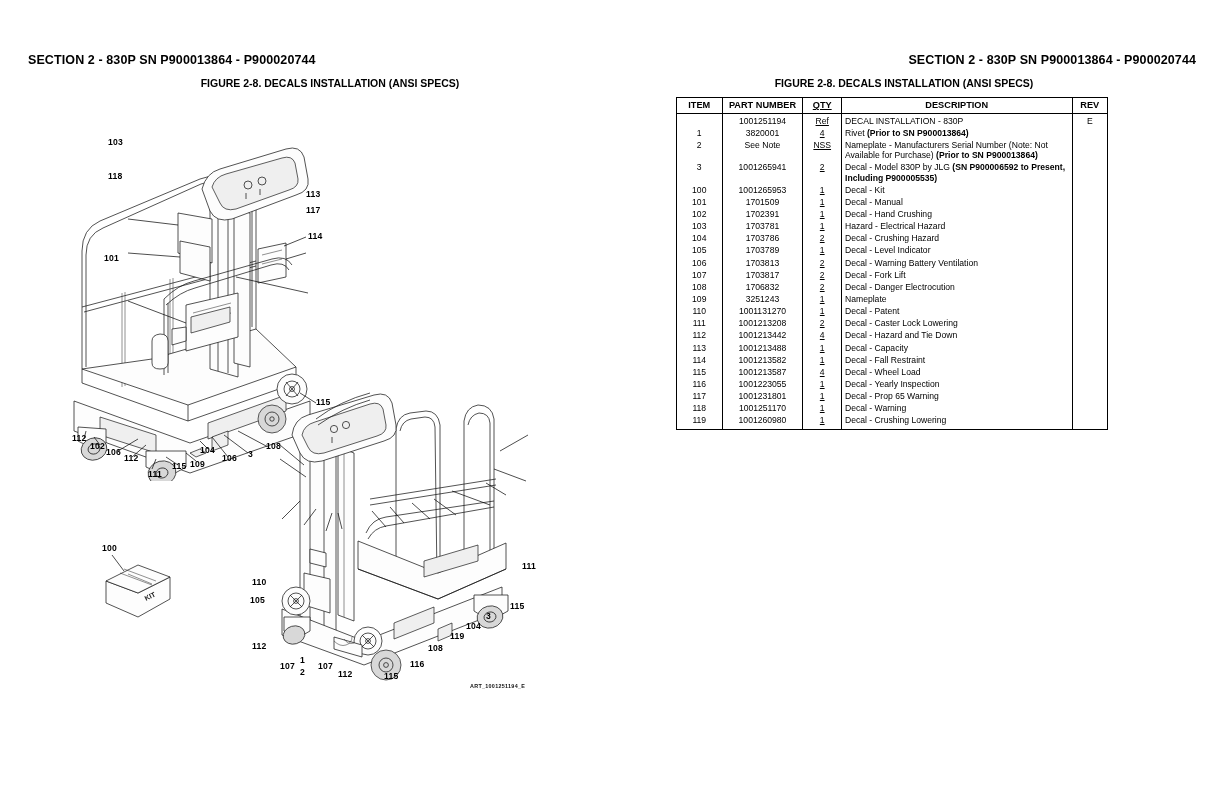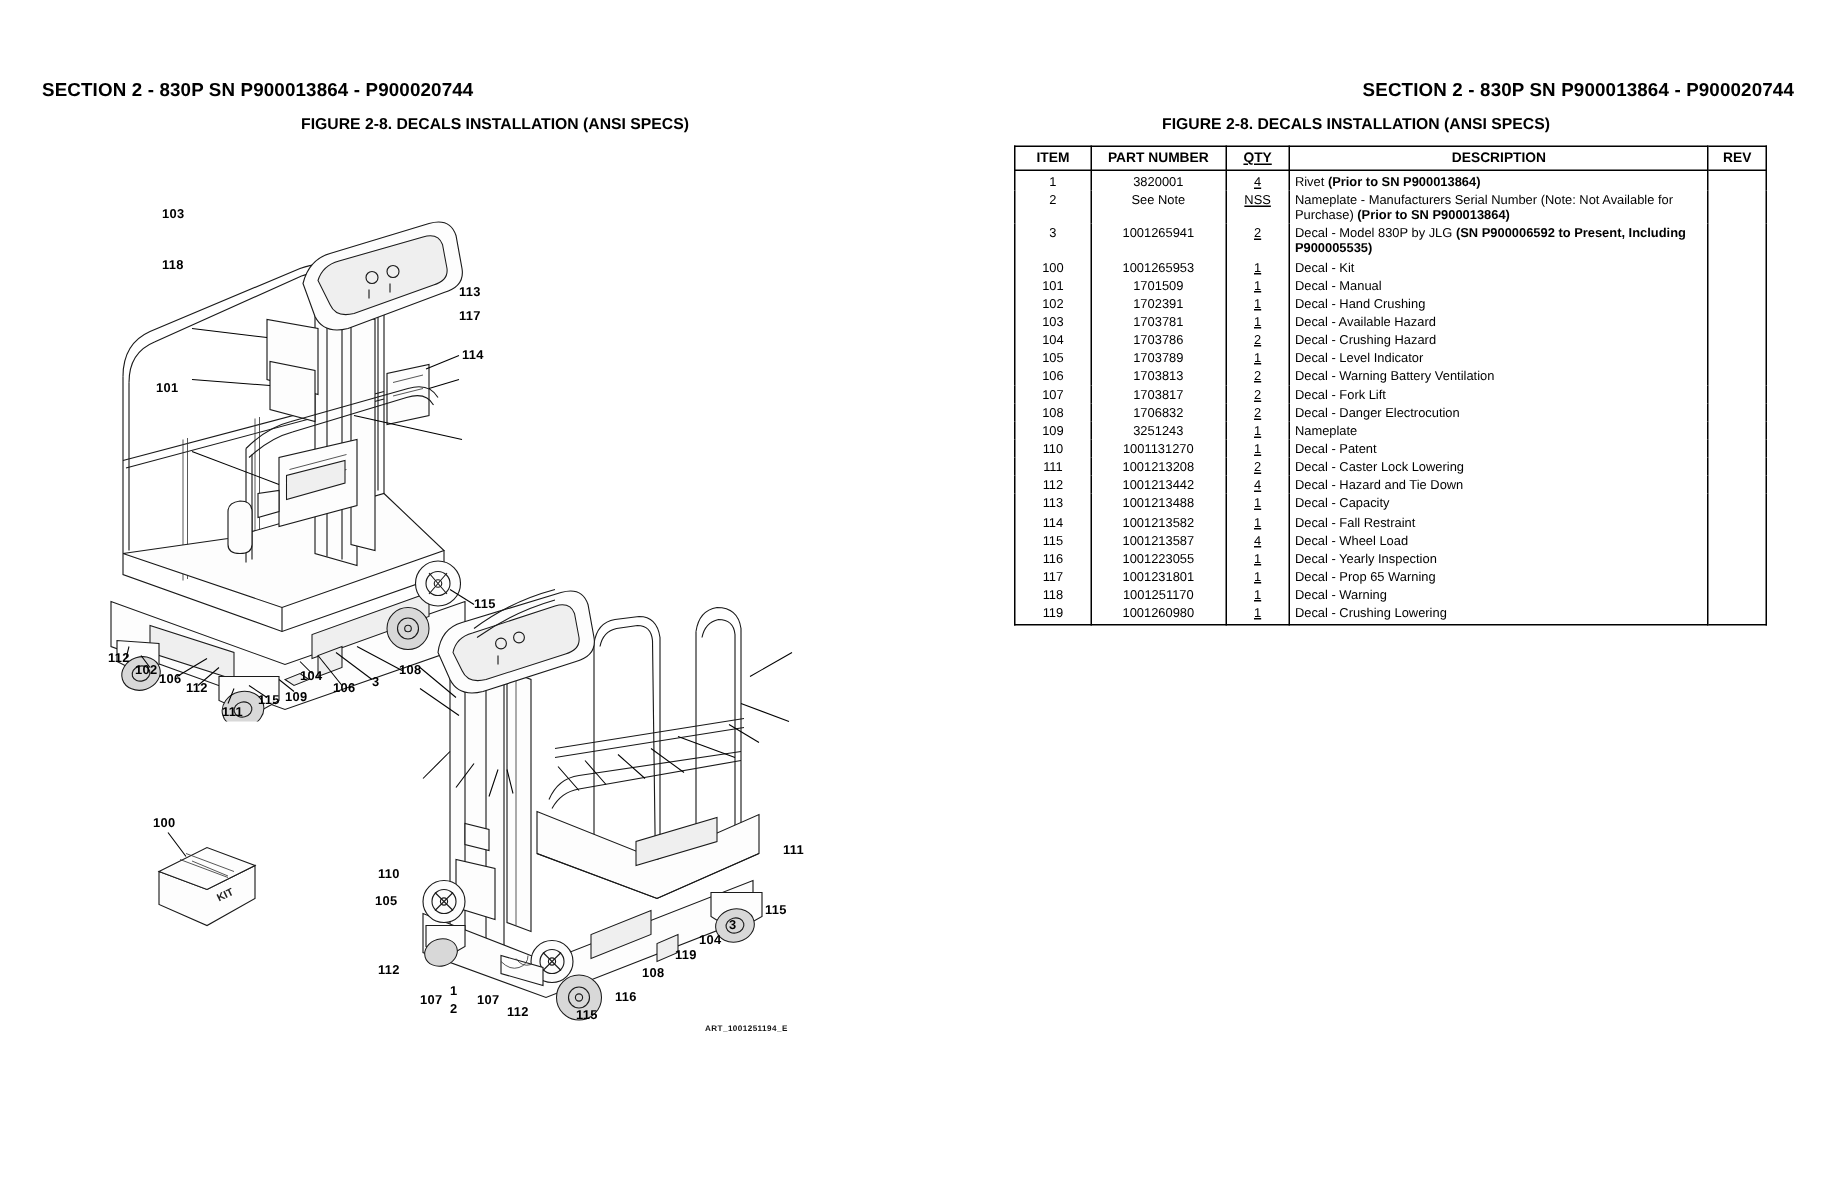--- a/index.html
+++ b/index.html
@@ -48,21 +48,21 @@
   .left  .f-docnum  { left: 500px; }
   .right .f-docnum  { left: 48px; }
   .right .f-model   { left: 308px; }
   .right .f-pagenum { right: 28px; }
 
   
   .parts-table {
     position: absolute;
     left: 64px;
     top: 74px;
-    width: 502px;
+    width: 432px;
     border-collapse: collapse;
     font-size: 8.6px;
     line-height: 1.18;
     padding-left: 22px;
   }
   .parts-table th, .parts-table td {
     border-left: 1px solid #000;
     border-right: 1px solid #000;
     padding: 1px 3px;
     vertical-align: top;
@@ -374,20 +374,27 @@
         <tr>
           <th class="c-item">ITEM</th>
           <th class="c-part">PART NUMBER</th>
           <th class="c-qty">QTY</th>
           <th class="c-desc">DESCRIPTION</th>
           <th class="c-rev">REV</th>
         </tr>
       </thead>
       <tbody>
           <tr>
+            <td class="c-item"></td>
+            <td class="c-part">1001251194</td>
+            <td class="c-qty">Ref</td>
+            <td class="c-desc"><span>DECAL INSTALLATION - 830P</span></td>
+            <td class="c-rev">E</td>
+          </tr>
+          <tr>
             <td class="c-item">1</td>
             <td class="c-part">3820001</td>
             <td class="c-qty">4</td>
             <td class="c-desc desc-indent"><span>Rivet </span><span class="b">(Prior to SN P900013864)</span></td>
             <td class="c-rev"></td>
           </tr>
           <tr>
             <td class="c-item">2</td>
             <td class="c-part">See Note</td>
             <td class="c-qty">NSS</td>
@@ -419,21 +426,21 @@
             <td class="c-item">102</td>
             <td class="c-part">1702391</td>
             <td class="c-qty">1</td>
             <td class="c-desc desc-indent2"><span>Decal - Hand Crushing</span></td>
             <td class="c-rev"></td>
           </tr>
           <tr>
             <td class="c-item">103</td>
             <td class="c-part">1703781</td>
             <td class="c-qty">1</td>
-            <td class="c-desc desc-indent2"><span>Decal - Available Hazard</span></td>
+            <td class="c-desc desc-indent2"><span>Hazard - Electrical Hazard</span></td>
             <td class="c-rev"></td>
           </tr>
           <tr>
             <td class="c-item">104</td>
             <td class="c-part">1703786</td>
             <td class="c-qty">2</td>
             <td class="c-desc desc-indent2"><span>Decal - Crushing Hazard</span></td>
             <td class="c-rev"></td>
           </tr>
           <tr>

